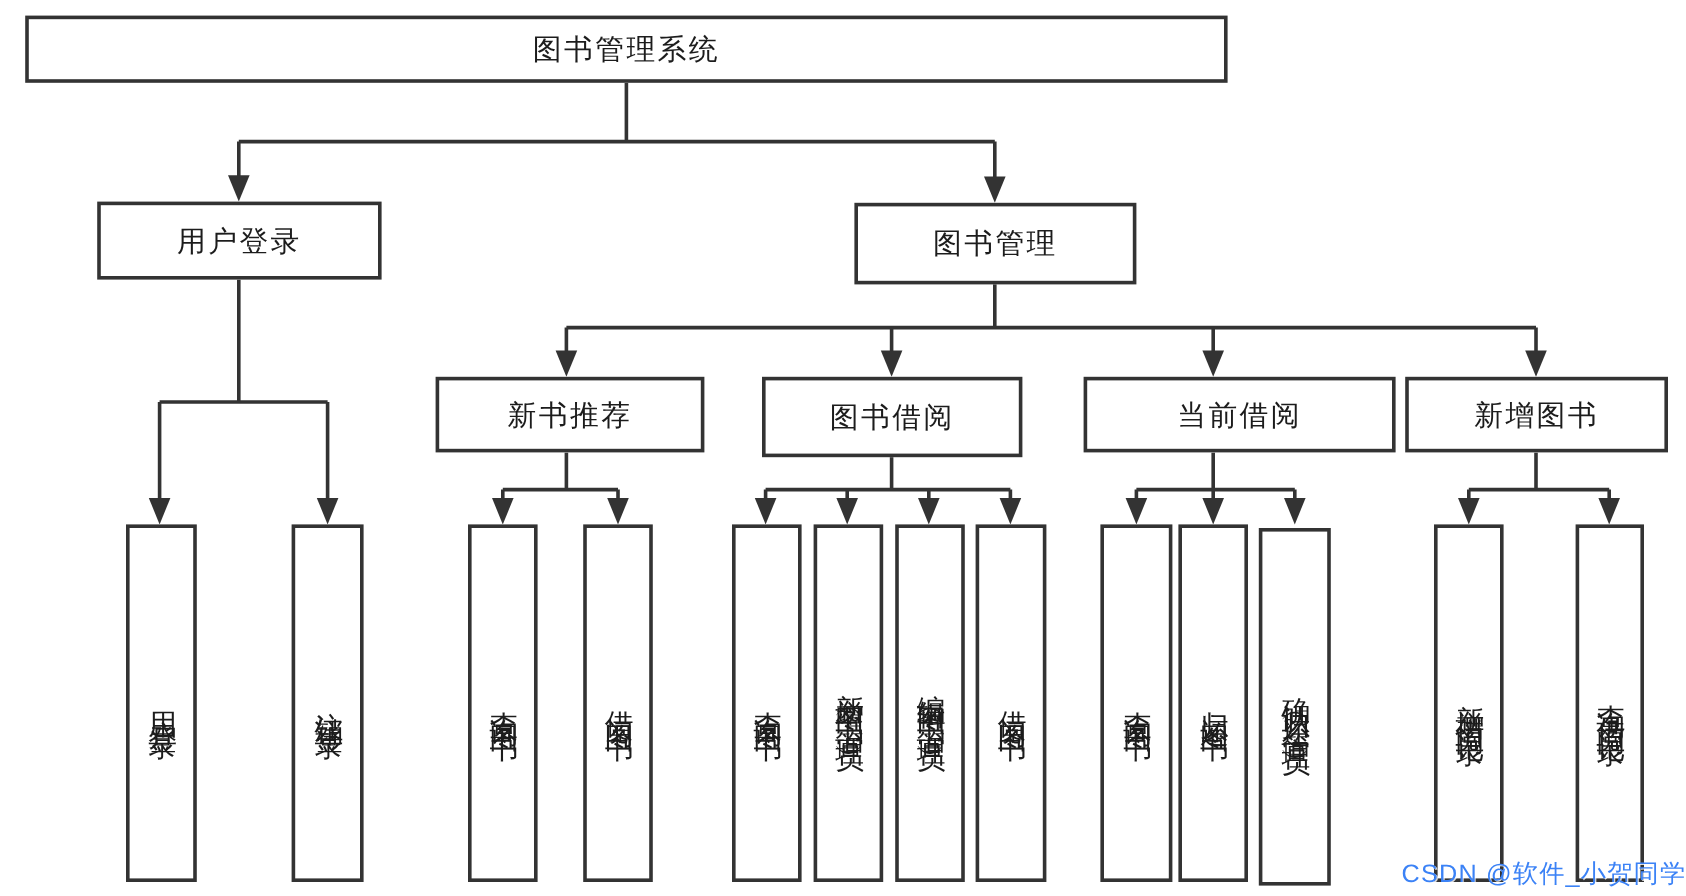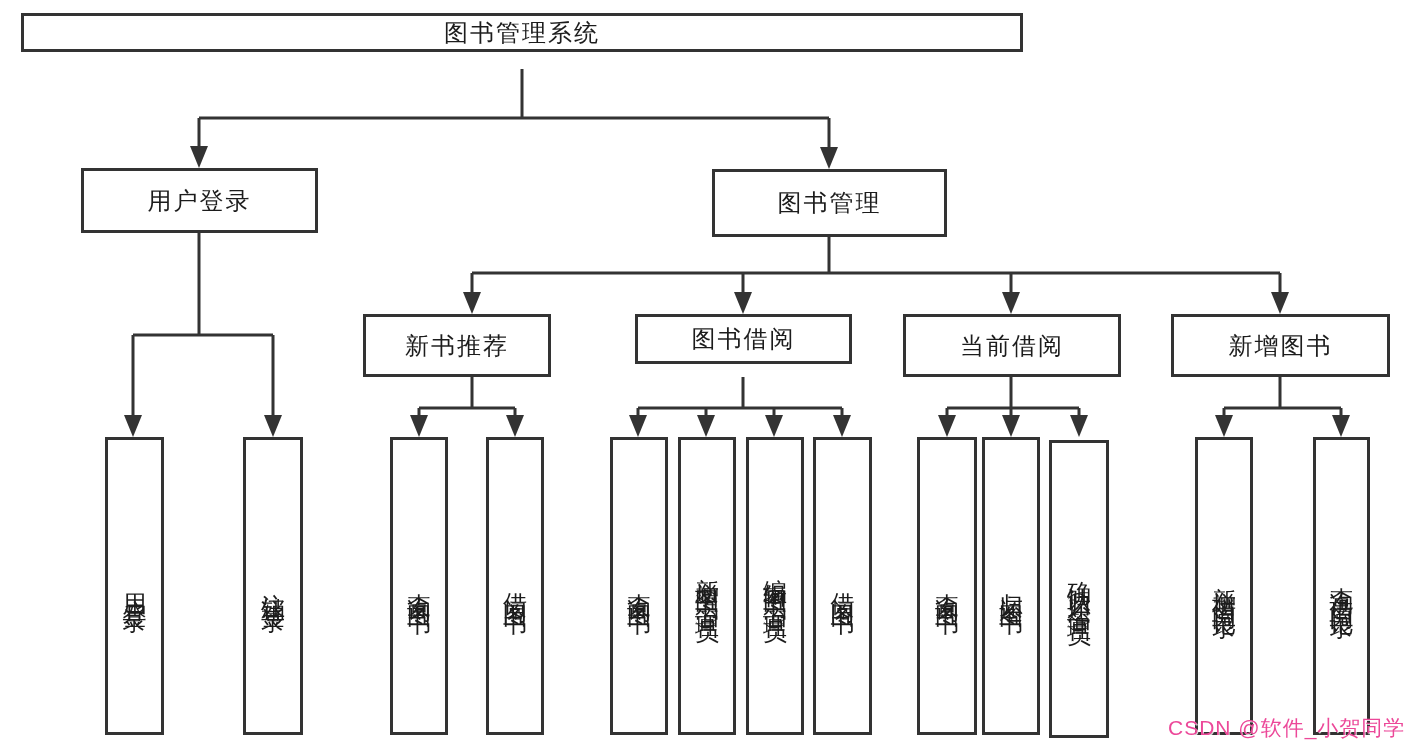--- a/index.html
+++ b/index.html
@@ -30,21 +30,21 @@
     writing-mode:vertical-rl;
     text-orientation:mixed;
     font-size:24px;
     letter-spacing:6px;
     line-height:1;
   }
   .watermark {
     position:absolute;
     left:1168px; top:714px;
     font-size:21px;
-    color:#ec4899;
+    color:#3b82f6;
     letter-spacing:1px;
     white-space:nowrap;
     z-index:6;
     text-shadow:1px 1px 0 rgba(255,255,255,0.8);
   }
   .box { z-index:2; }
 </style>
 </head>
 <body>
 
@@ -83,38 +83,38 @@
       <polygon points="765,415 783,415 774,437"></polygon>
       <polygon points="833,415 851,415 842,437"></polygon>
       <polygon points="938,415 956,415 947,437"></polygon>
       <polygon points="1002,415 1020,415 1011,437"></polygon>
       <polygon points="1070,415 1088,415 1079,437"></polygon>
       <polygon points="1215,415 1233,415 1224,437"></polygon>
       <polygon points="1332,415 1350,415 1341,437"></polygon>
     </g>
   </svg>
 
-  <div class="box" style="left:21px; top:13px; width:1002px; height:39px">
+  <div class="box" style="left:21px; top:13px; width:1002px; height:56px">
     <span class="hlabel">图书管理系统</span>
   </div>
 
   <div class="box" style="left:81px; top:168px; width:237px; height:65px">
     <span class="hlabel">用户登录</span>
   </div>
   <div class="box" style="left:712px; top:169px; width:235px; height:68px">
     <span class="hlabel">图书管理</span>
   </div>
 
-  <div class="box" style="left:363px; top:314px; width:188px; height:63px">
+  <div class="box" style="left:363px; top:314px; width:224px; height:63px">
     <span class="hlabel">新书推荐</span>
   </div>
-  <div class="box" style="left:635px; top:314px; width:217px; height:50px">
+  <div class="box" style="left:635px; top:314px; width:217px; height:67px">
     <span class="hlabel">图书借阅</span>
   </div>
-  <div class="box" style="left:903px; top:314px; width:218px; height:63px">
+  <div class="box" style="left:903px; top:314px; width:260px; height:63px">
     <span class="hlabel">当前借阅</span>
   </div>
   <div class="box" style="left:1171px; top:314px; width:219px; height:63px">
     <span class="hlabel">新增图书</span>
   </div>
 
   <div class="box vbox" style="left:105px; top:437px; width:59px; height:298px">
     <span class="vlabel">用户登录</span>
   </div>
   <div class="box vbox" style="left:243px; top:437px; width:60px; height:298px">

